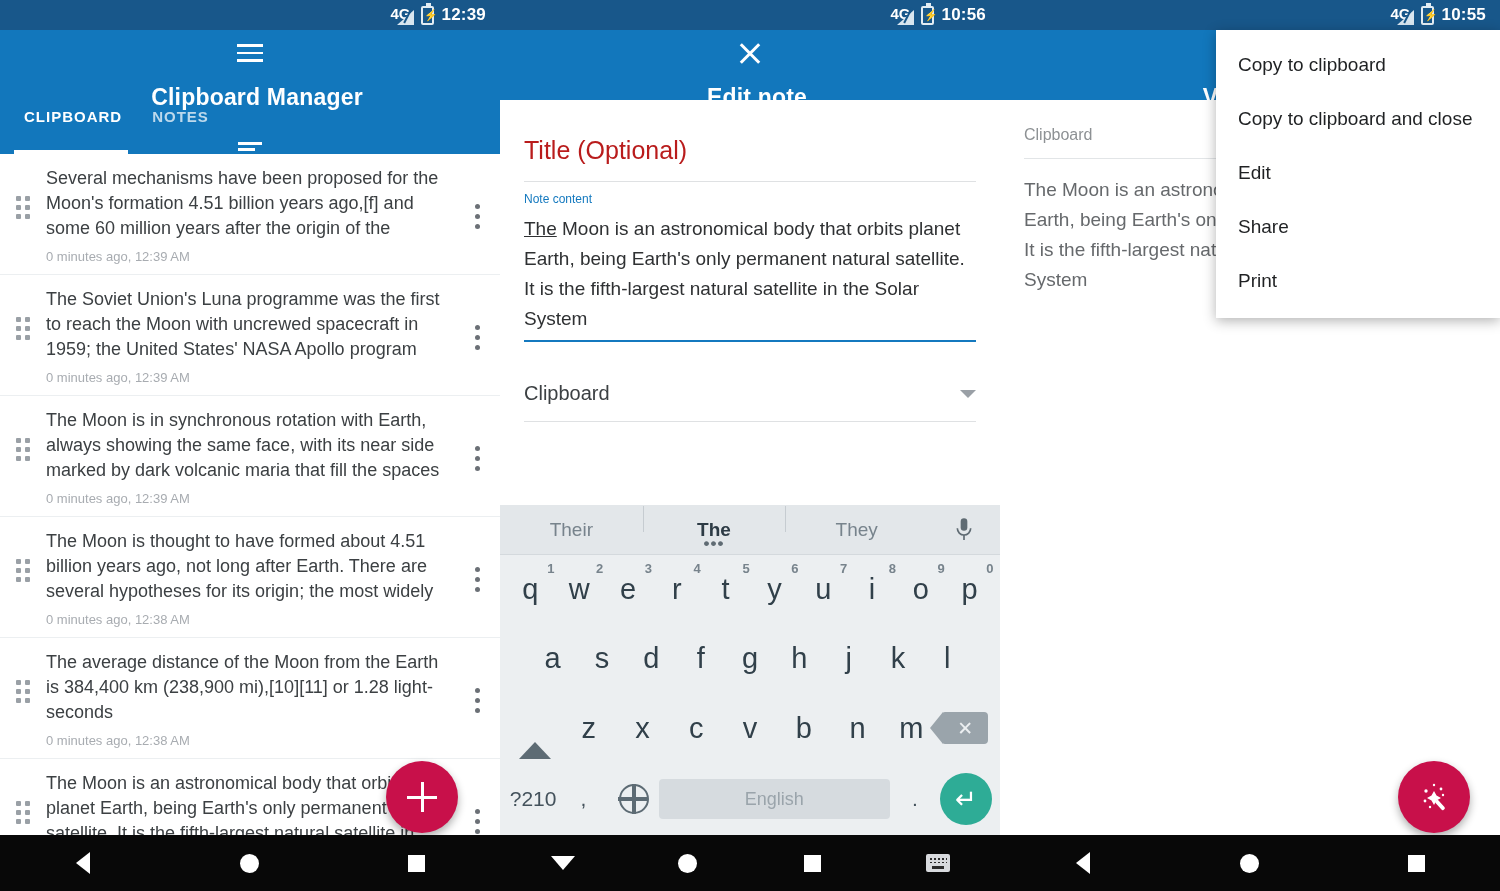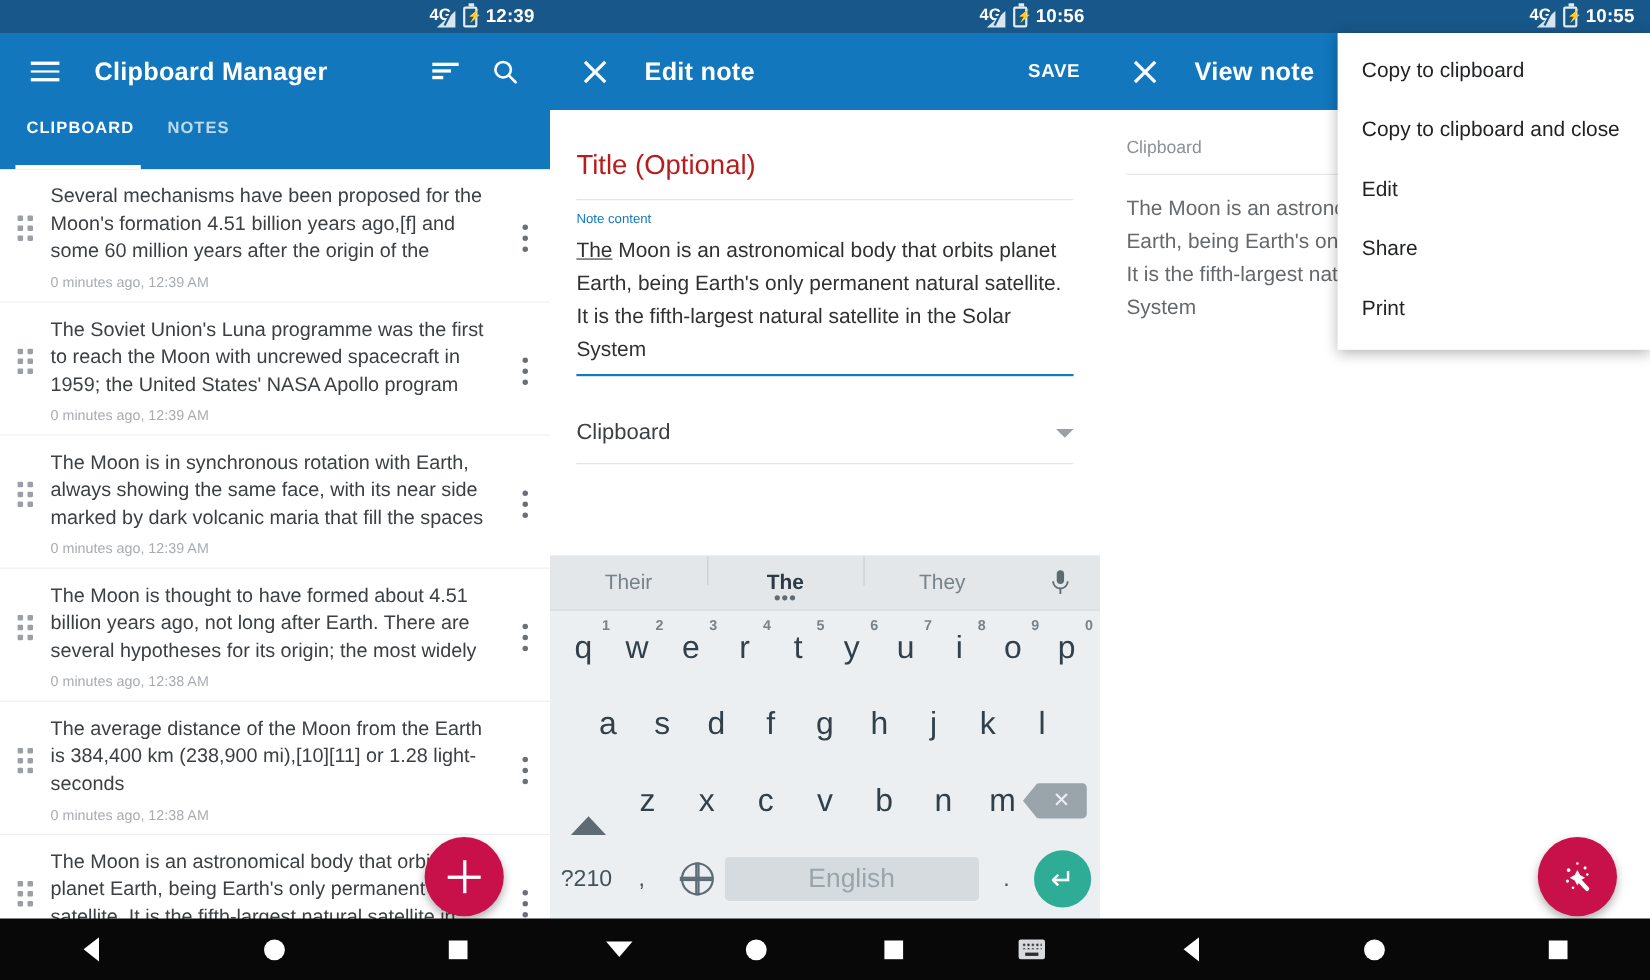--- a/index.html
+++ b/index.html
@@ -32,20 +32,21 @@
   .batt { position: relative; width: 13px; height: 19px; border: 2px solid #e2ecf3; border-radius: 2px; }
   .batt:before { content:""; position:absolute; top:-5px; left:3px; width:5px; height:3px; background:#e2ecf3; }
   .batt .bolt { position:absolute; left:2px; top:1px; font-size: 11px; color:#e2ecf3; line-height: 13px; }
   .clock { font-size: 17px; letter-spacing: .2px; }
 
   
   .toolbar {
     height: 70px; background: #1277bc; color: #fff;
     display: flex; align-items: center; padding: 0 18px; gap: 8px;
     position: relative;
+    flex-direction: column;
   }
   .toolbar .ttitle { font-size: 23px; font-weight: bold; letter-spacing: .2px; }
   .tb-spacer { flex: 1; }
   .icon-btn {
     width: 46px; height: 46px; display: flex; align-items: center; justify-content: center;
     color: #fff; flex: none;
   }
   .hamburger { width: 26px; height: 18px; position: relative; }
   .hamburger i { position:absolute; left:0; width: 26px; height: 2.5px; background: #fff; display:block; }
   .hamburger i:nth-child(1){ top:0; } .hamburger i:nth-child(2){ top:7.5px; } .hamburger i:nth-child(3){ top:15px; }
@@ -137,21 +138,21 @@
   .keyrow.r3 { height: 70px; padding: 0 8px; }
   .keyrow.r4 { height: 72px; padding: 0 8px; }
   .key {
     flex: 1; text-align: center; position: relative; font-size: 29px; color: #31404a;
     display:flex; align-items:center; justify-content:center; height: 100%;
   }
   .key .num { position: absolute; top: 6px; right: 50%; margin-right: -24px; font-size: 13px; color: #77838c; font-weight: bold; }
   .key.small { font-size: 21px; color: #44525c; }
   .spacebar {
     flex: 4.6; height: 40px; background: #d6dbdf; border-radius: 4px; display:flex;
-    align-items:center; justify-content:center; font-size: 24px; color:#9aa4ab;
+    align-items:center; justify-content:center; font-size: 18px; color:#9aa4ab;
   }
   .shift { position: relative; width: 34px; height: 36px; }
   .shift .arrow { width:0; height:0; border-left: 16px solid transparent; border-right: 16px solid transparent; border-bottom: 17px solid #5d6b74; margin: 0 auto; }
   .shift .stem { width: 14px; height: 9px; background: #5d6b74; margin: 0 auto; }
   .shift .bar { width: 24px; height: 3px; background: #5d6b74; margin: 5px auto 0 auto; }
   .bksp { width: 46px; height: 32px; background: #9aa4ab; position: relative; border-radius: 3px 4px 4px 3px; display:flex; align-items:center; justify-content:center; }
   .bksp:before { content:""; position:absolute; left:-12px; top:0; width:0; height:0; border-top: 16px solid transparent; border-bottom: 16px solid transparent; border-right: 13px solid #9aa4ab; }
   .bksp .x { color:#eceff1; font-size:19px; line-height:1; font-weight: 500; }
   .globe { width: 30px; height: 30px; border: 2.5px solid #5d6b74; border-radius: 50%; position: relative; }
   .globe:before { content:""; position:absolute; left: 11px; top:-2.5px; width: 3px; height: 30px; border-left:2.5px solid #5d6b74; border-right:2.5px solid #5d6b74; box-sizing:content-box; width:0; }

